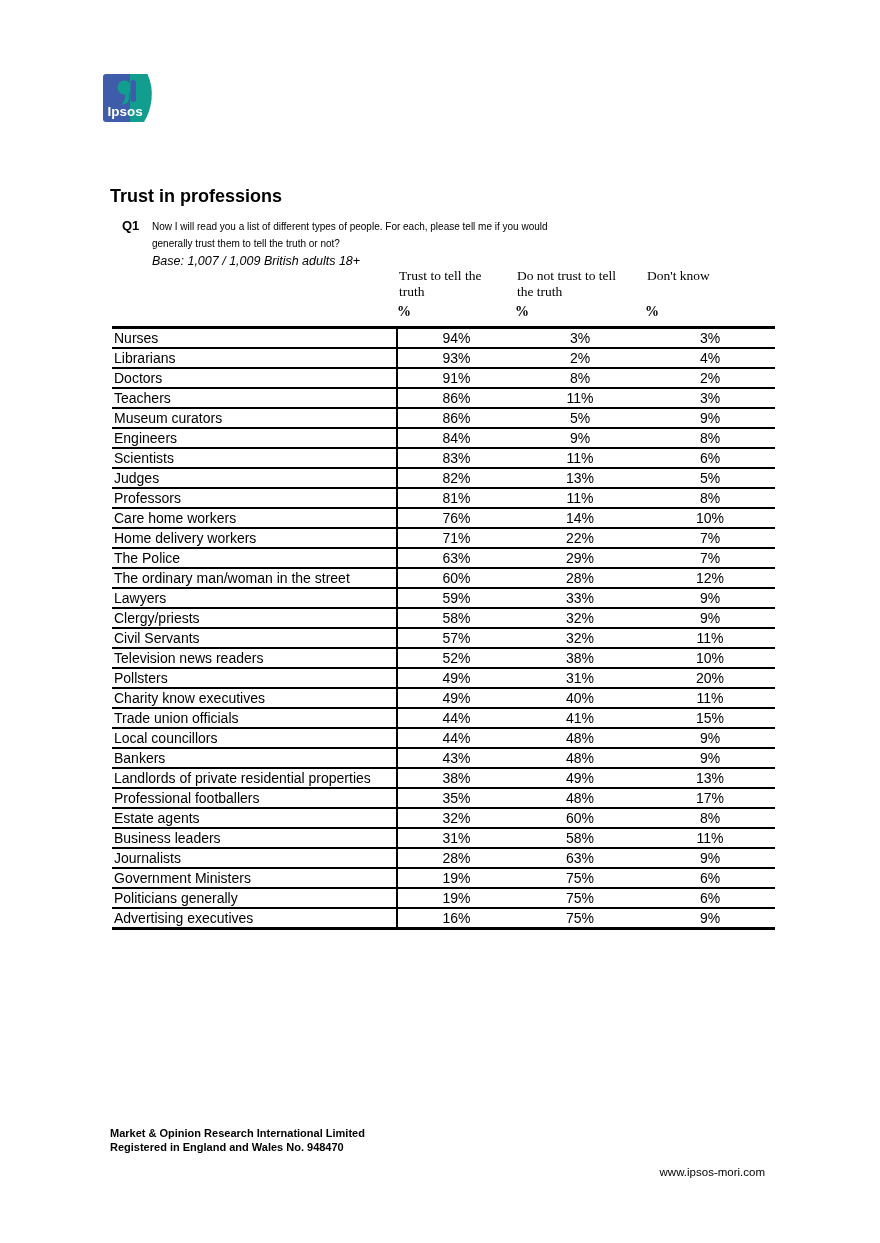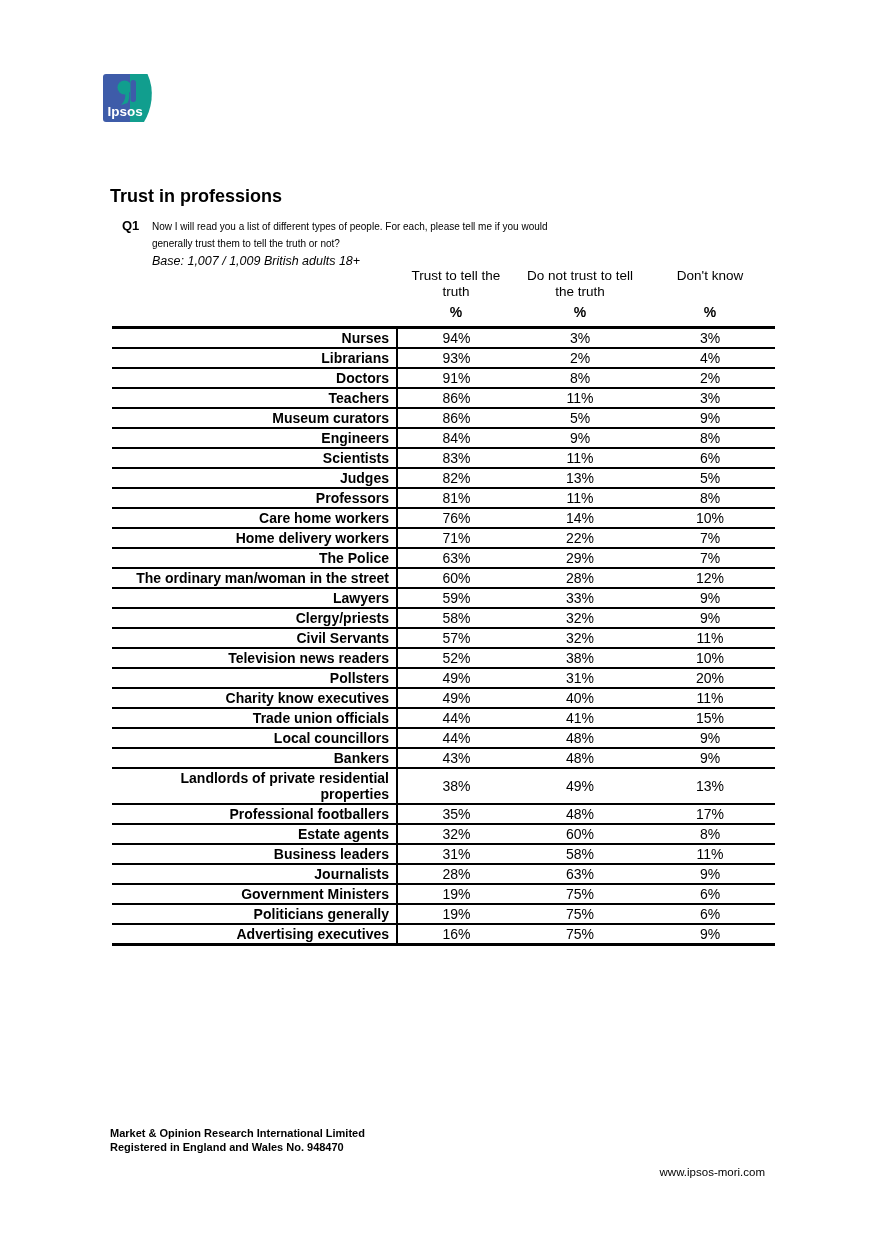--- a/index.html
+++ b/index.html
@@ -20,27 +20,27 @@
   .q-text{width:622px;font-size:10px;font-weight:normal;line-height:17px;white-space:pre-line;}
   .base-note{position:absolute;left:152px;top:254px;font-size:12.5px;font-style:italic;}
 
   
   .tbl-wrap{position:absolute;left:112px;top:266px;width:663px;}
   table{border-collapse:collapse;table-layout:fixed;width:663px;}
   col.c-prof{width:285px;}
   col.c-v1{width:118px;}
   col.c-v2{width:130px;}
   col.c-v3{width:130px;}
-  thead td{border:none;text-align:center;vertical-align:top;}
+  thead td{border:none;vertical-align:top;font-family:Liberation Serif, serif;}
   .col-head{font-size:13.5px;line-height:16px;white-space:pre-line;padding:2px 2px 0 2px;height:34px;}
   .pct-head{font-size:14px;font-weight:bold;padding:2px 0 6px 0;}
   tbody td{border-top:2px solid #000;vertical-align:middle;line-height:16px;padding:1px 2px;font-size:14px;}
   tbody tr:first-child td{border-top:3px solid #000;}
   tbody tr:last-child td{border-bottom:3px solid #000;}
-  td.prof{font-weight:bold;text-align:right;padding-right:7px;border-right:2px solid #000;}
+  td.prof{font-weight:normal;text-align:left;padding-right:7px;border-right:2px solid #000;}
   td.val{text-align:center;}
 
   
   .footer-left{position:absolute;left:110px;top:1127px;font-size:11px;line-height:13.5px;font-weight:600;}
   .footer-right{position:absolute;left:565px;top:1166px;width:200px;text-align:right;font-size:11.5px;}
 </style>
 </head>
 <body>
 
 <div class="page">

